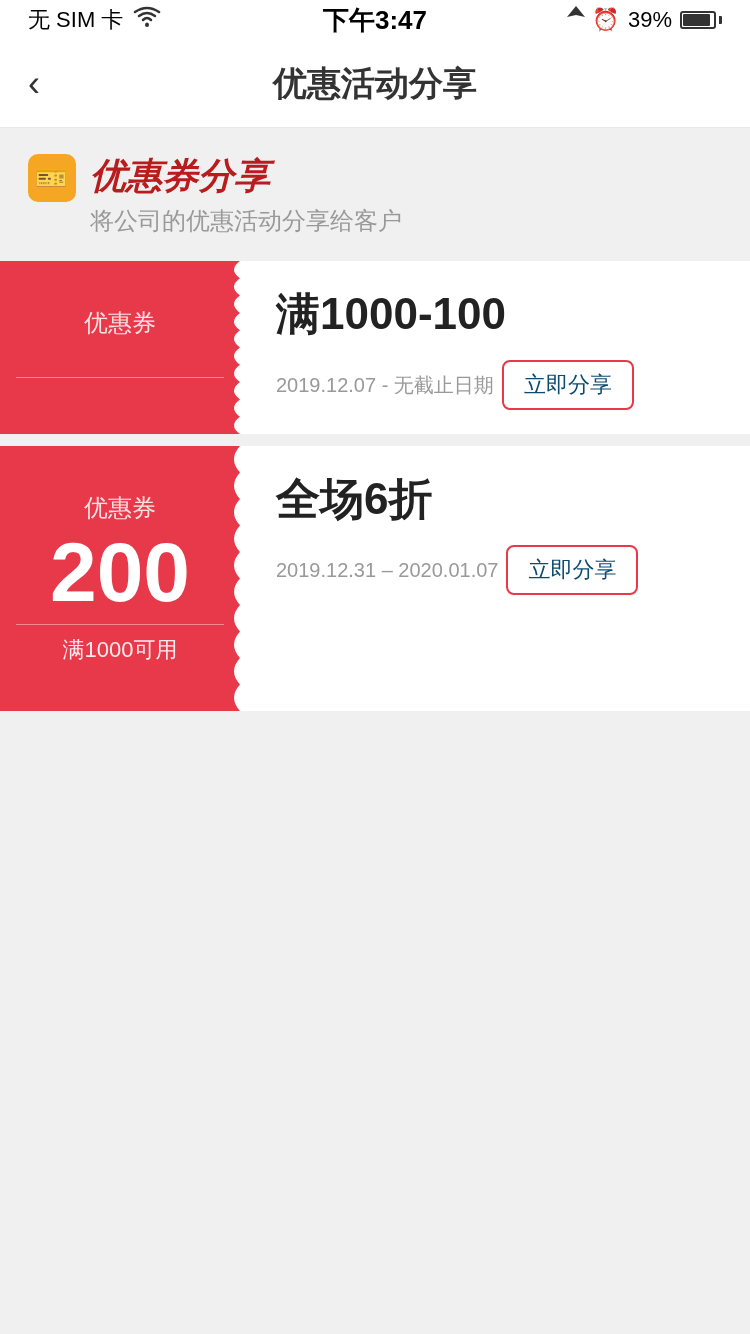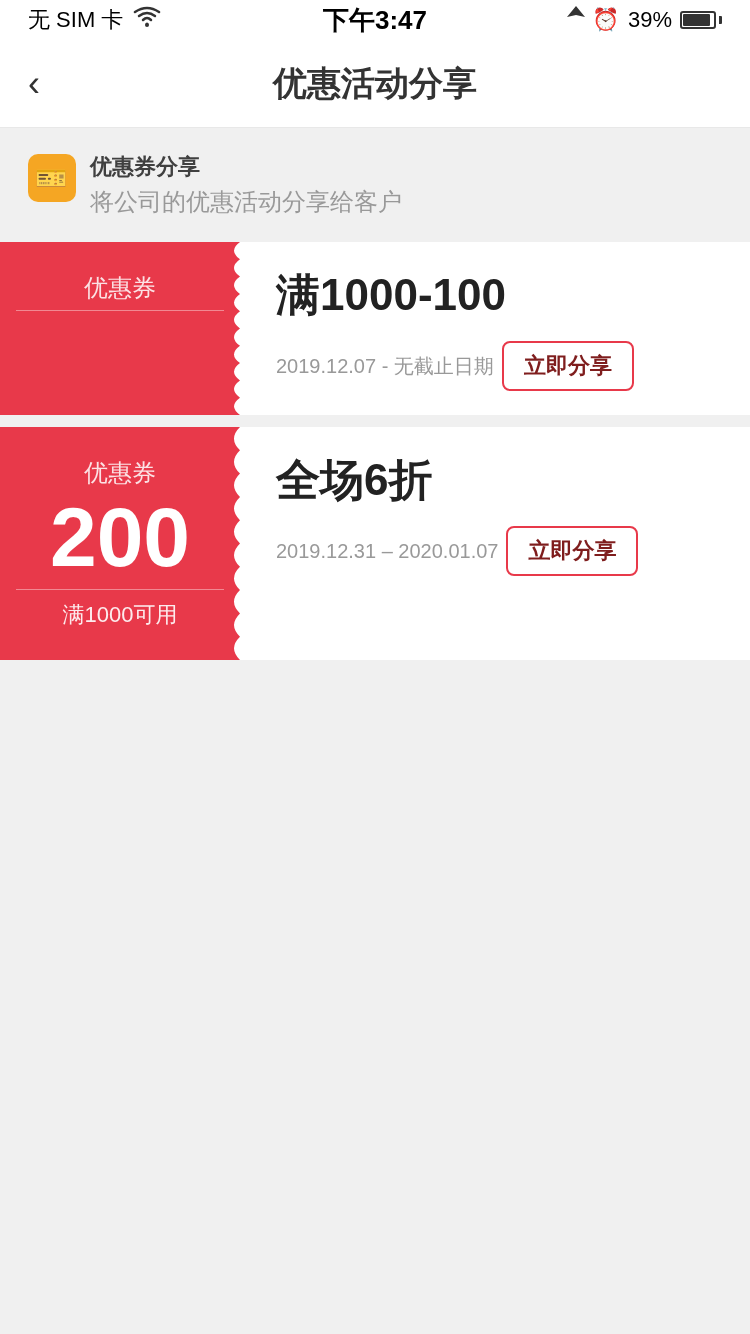--- a/index.html
+++ b/index.html
@@ -115,23 +115,24 @@
       font-size: 26px;
       flex-shrink: 0;
       margin-top: 2px;
     }
     .section-text-group {
       display: flex;
       flex-direction: column;
       gap: 4px;
     }
     .section-title {
-      font-size: 22px;
+      font-size: 36px;
       font-weight: 600;
-      color: #404040;
+      color: #b91c1c;
+      font-style: italic;
     }
     .section-desc {
       font-size: 24px;
       color: #999;
     }
 
     
     .coupon-list {
       background: #f0f0f0;
       padding: 8px 0 0 0;
@@ -146,22 +147,22 @@
       position: relative;
     }
 
     
     .coupon-left {
       width: 240px;
       background: #e8394a;
       display: flex;
       flex-direction: column;
       align-items: center;
-      justify-content: flex-start;
-      padding: 30px 16px;
+      justify-content: space-between;
+      padding: 46px 16px;
       position: relative;
       flex-shrink: 0;
     }
 
     
     .coupon-left::after {
       content: '';
       position: absolute;
       right: -10px;
       top: 0;
@@ -219,28 +220,27 @@
       display: flex;
       align-items: center;
       gap: 8px;
     }
     .coupon-date {
       font-size: 20px;
       color: #999;
     }
     .share-btn {
       border: 2px solid #e8394a;
-      color: #7f1d1d;
+      color: #0c4a6e;
       background: transparent;
       border-radius: 8px;
       padding: 8px 20px;
       font-size: 22px;
       cursor: pointer;
       white-space: nowrap;
-      font-weight: bold;
     }
 
     
     .empty-area {
       background: #f0f0f0;
       flex: 1;
       min-height: 500px;
     }
   </style>
 </head>

